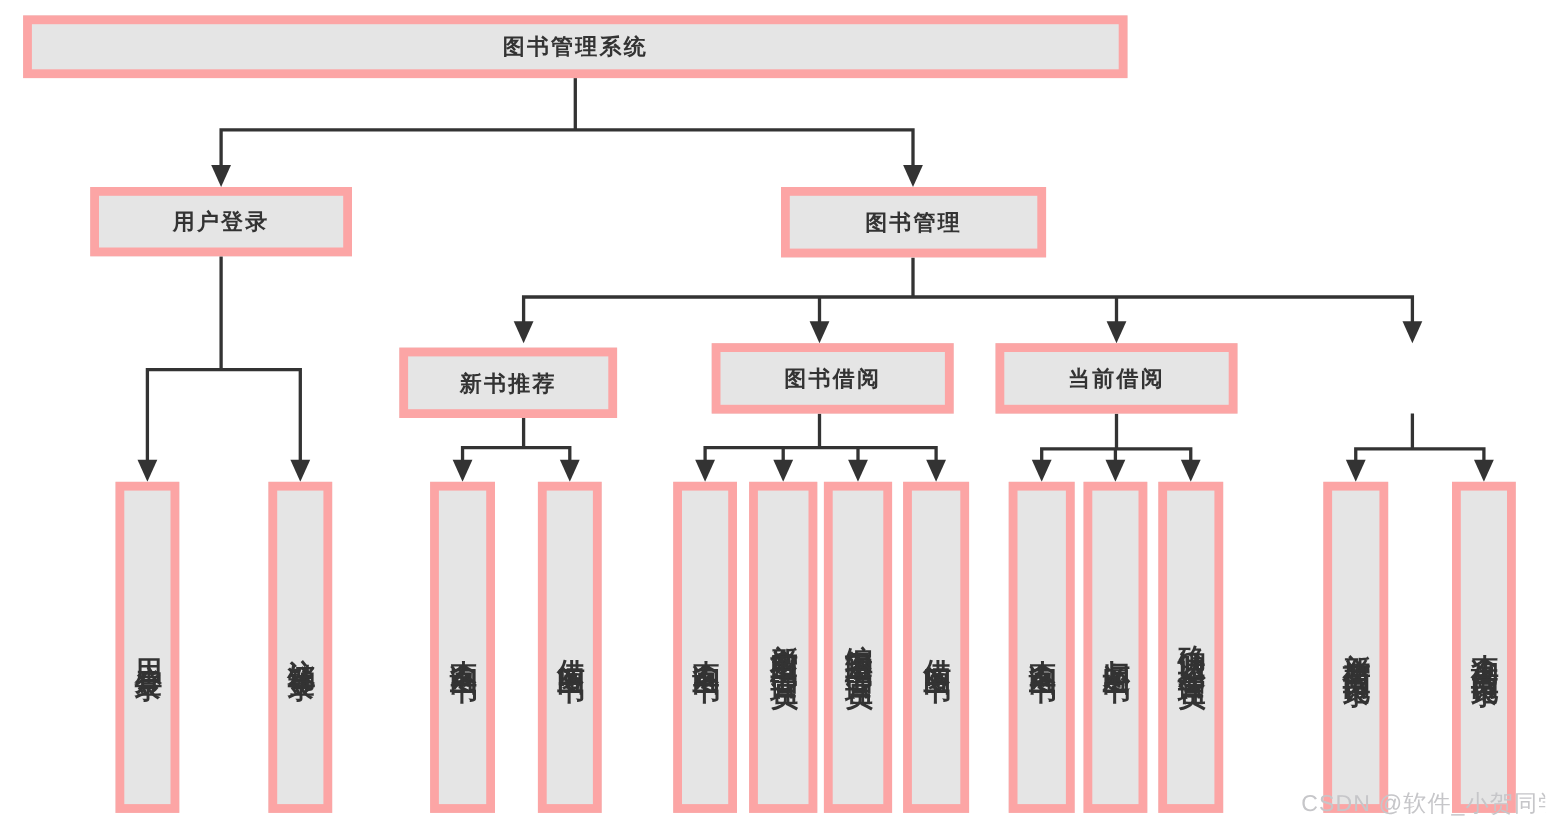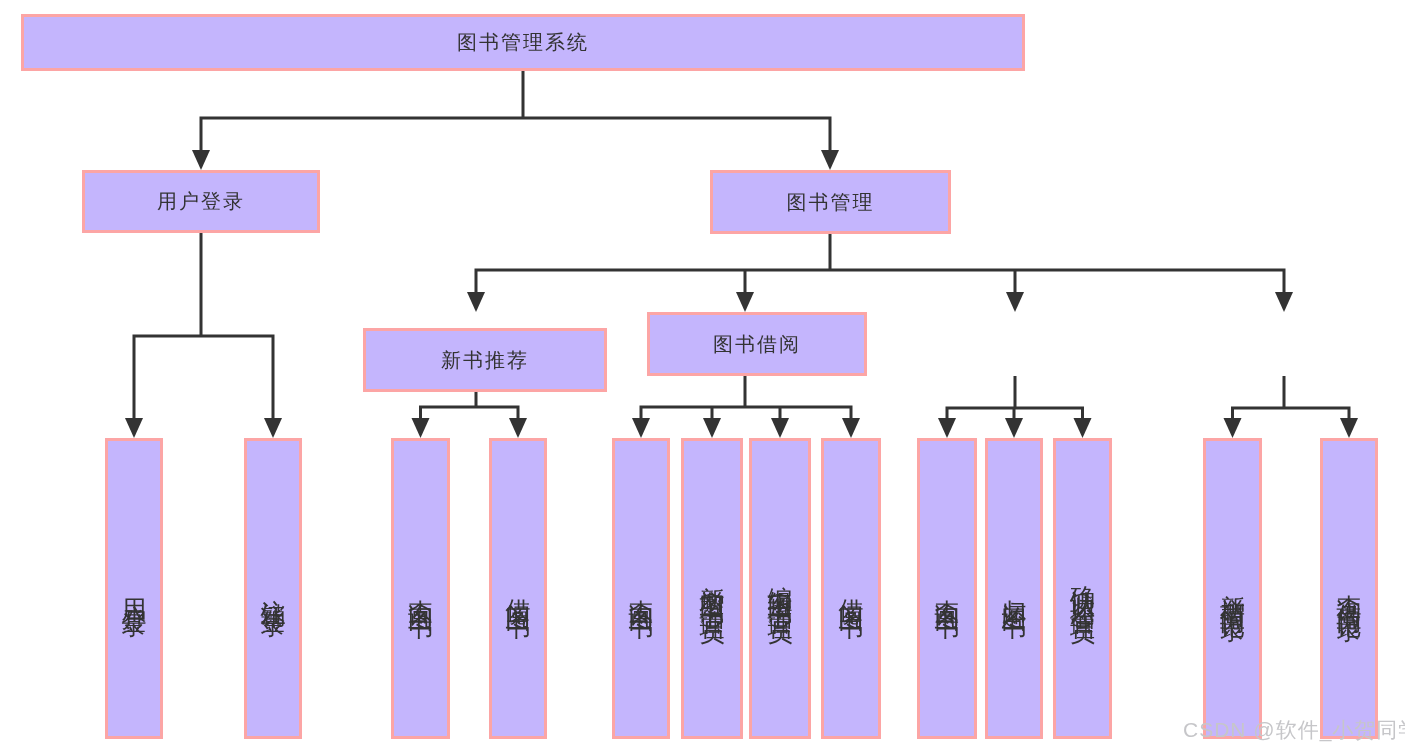--- a/index.html
+++ b/index.html
@@ -2,23 +2,23 @@
 <html><head>
 <meta charset="utf-8">
 <style>
   html,body{margin:0;padding:0;background:#ffffff;}
   .canvas{
     position:relative;width:1405px;height:747px;background:#ffffff;
     font-family:"Liberation Sans",sans-serif;overflow:hidden;
   }
   .connectors{position:absolute;left:0;top:0;z-index:1;}
   .node{
-    position:absolute;box-sizing:border-box;background:#c4b5fd;
-    border:3px solid #fca5a5;color:#333333;z-index:2;
-    display:flex;align-items:center;justify-content:center;
+    position:absolute;box-sizing:border-box;background:#e5e5e5;
+    border:8px solid #fca5a5;color:#333333;z-index:2;
+    display:flex;align-items:center;justify-content:center;font-weight:bold;
   }
   .h-node{font-size:20px;letter-spacing:2px;white-space:nowrap;}
   .v-node span{
     writing-mode:vertical-lr;text-orientation:mixed;
     font-size:25px;letter-spacing:5px;line-height:1;color:#333333;
     white-space:nowrap;
   }
   .watermark{
     position:absolute;z-index:5;font-size:21px;letter-spacing:1px;
     color:#c6c6c9;white-space:nowrap;
@@ -67,22 +67,23 @@
       <polygon points="1223.5,418 1241.5,418 1232.5,438"></polygon>
       <polygon points="1340,418 1358,418 1349,438"></polygon>
     </g>
   </svg>
 
   <div class="node h-node" style="left:21px;top:14px;width:1004px;height:57px;">图书管理系统</div>
 
   <div class="node h-node" style="left:82px;top:170px;width:238px;height:63px;">用户登录</div>
   <div class="node h-node" style="left:710px;top:170px;width:241px;height:64px;">图书管理</div>
 
-  <div class="node h-node" style="left:363px;top:328px;width:244px;height:64px;">新书推荐</div>
+  <div class="node h-node" style="left:363px;top:316px;width:198px;height:64px;">新书推荐</div>
   <div class="node h-node" style="left:635px;top:312px;width:220px;height:64px;margin-left:12px;">图书借阅</div>
+  <div class="node h-node" style="left:905px;top:312px;width:220px;height:64px;">当前借阅</div>
 
   <div class="node v-node" style="left:105px;top:438px;width:58px;height:301px;">
     <span>用户登录</span>
   </div>
   <div class="node v-node" style="left:244px;top:438px;width:58px;height:301px;">
     <span>注销登录</span>
   </div>
 
   <div class="node v-node" style="left:391px;top:438px;width:59px;height:301px;">
     <span>查询图书</span>

